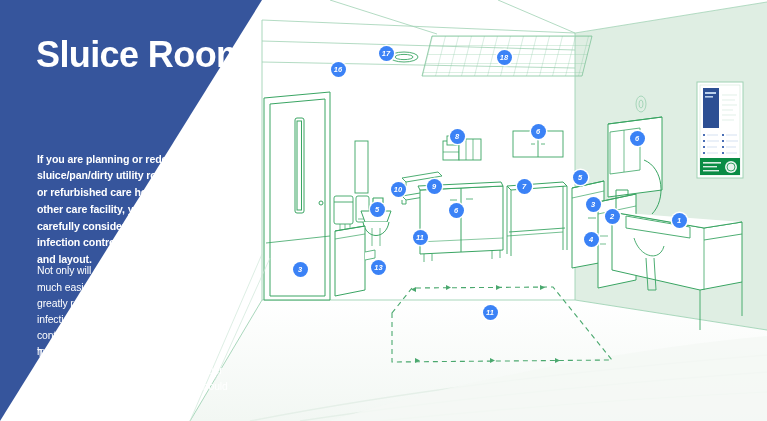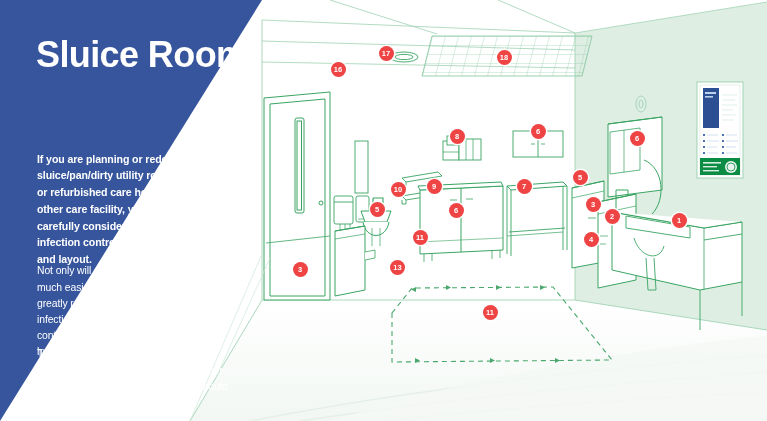--- a/index.html
+++ b/index.html
@@ -38,24 +38,25 @@
   .para{
     position:absolute;left:37px;width:196px;color:#ffffff;
   }
   .p1{top:140px;font-size:10.6px;line-height:1.58;font-weight:bold;letter-spacing:-0.1px;}
   .p2{top:253px;font-size:10.4px;line-height:1.56;font-weight:normal;letter-spacing:-0.1px;}
   .p3{top:336px;font-size:10.4px;line-height:1.56;font-weight:normal;letter-spacing:-0.1px;}
 
   
   .marker{
     position:absolute;width:15px;height:15px;border-radius:50%;
-    background:#ef4444;color:#ffffff;
+    background:#3b82f6;color:#ffffff;
     font-size:7.5px;font-weight:bold;line-height:15px;text-align:center;
     box-shadow:0 0 0 1.5px #ffffff;
     cursor:pointer;
+    font-style:italic;
   }
   .marker.dark{box-shadow:0 0 0 1.5px rgba(255,255,255,.85);margin-left:36px;}
 </style>
 </head>
 <body>
 
 <div id="stage">
 
   <div id="scene">
     <svg viewBox="0 0 767 421" xmlns="http://www.w3.org/2000/svg">
@@ -300,21 +301,21 @@
       <div class="marker" style="left: 572.5px; top: 169.5px;">5</div>
       <div class="marker" style="left: 629.5px; top: 130.5px;">6</div>
       <div class="marker" style="left: 448.5px; top: 202.5px;">6</div>
       <div class="marker" style="left: 530.5px; top: 123.5px;">6</div>
       <div class="marker" style="left: 516.5px; top: 178.5px;">7</div>
       <div class="marker" style="left: 449.5px; top: 128.5px;">8</div>
       <div class="marker dark" style="left: 390.5px; top: 178.5px;">9</div>
       <div class="marker dark" style="left: 354.5px; top: 181.5px;">10</div>
       <div class="marker dark" style="left: 376.5px; top: 229.5px;">11</div>
       <div class="marker dark" style="left: 333.5px; top: 201.5px;">5</div>
-      <div class="marker dark" style="left: 354px; top: 259.5px;">13</div>
+      <div class="marker dark" style="left: 335px; top: 259.5px;">13</div>
       <div class="marker" style="left: 292.5px; top: 261.5px;">3</div>
       <div class="marker" style="left: 482.5px; top: 304.5px;">11</div>
       <div class="marker dark" style="left: 294.5px; top: 61.5px;">16</div>
       <div class="marker" style="left: 378.5px; top: 45.5px;">17</div>
       <div class="marker" style="left: 496.5px; top: 49.5px;">18</div>
     </div>
 
 </div>
 
 </body></html>

